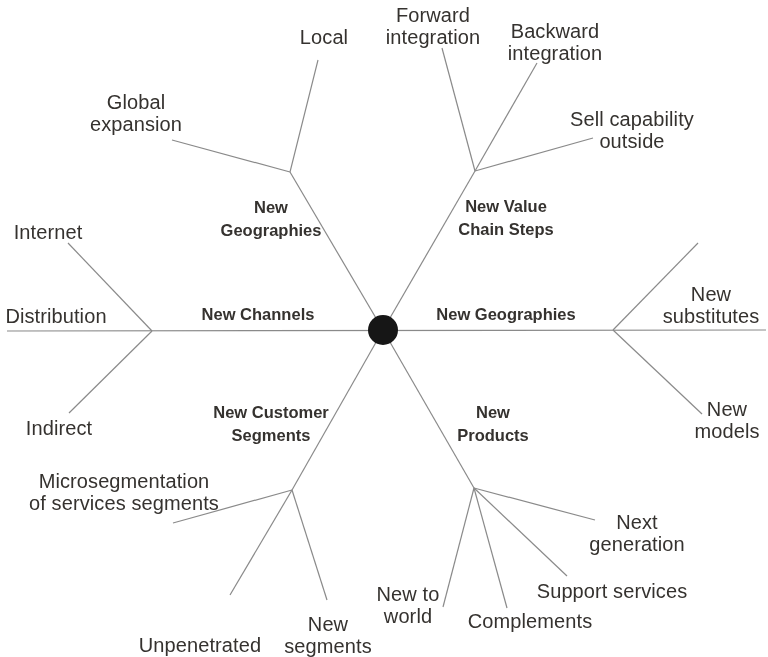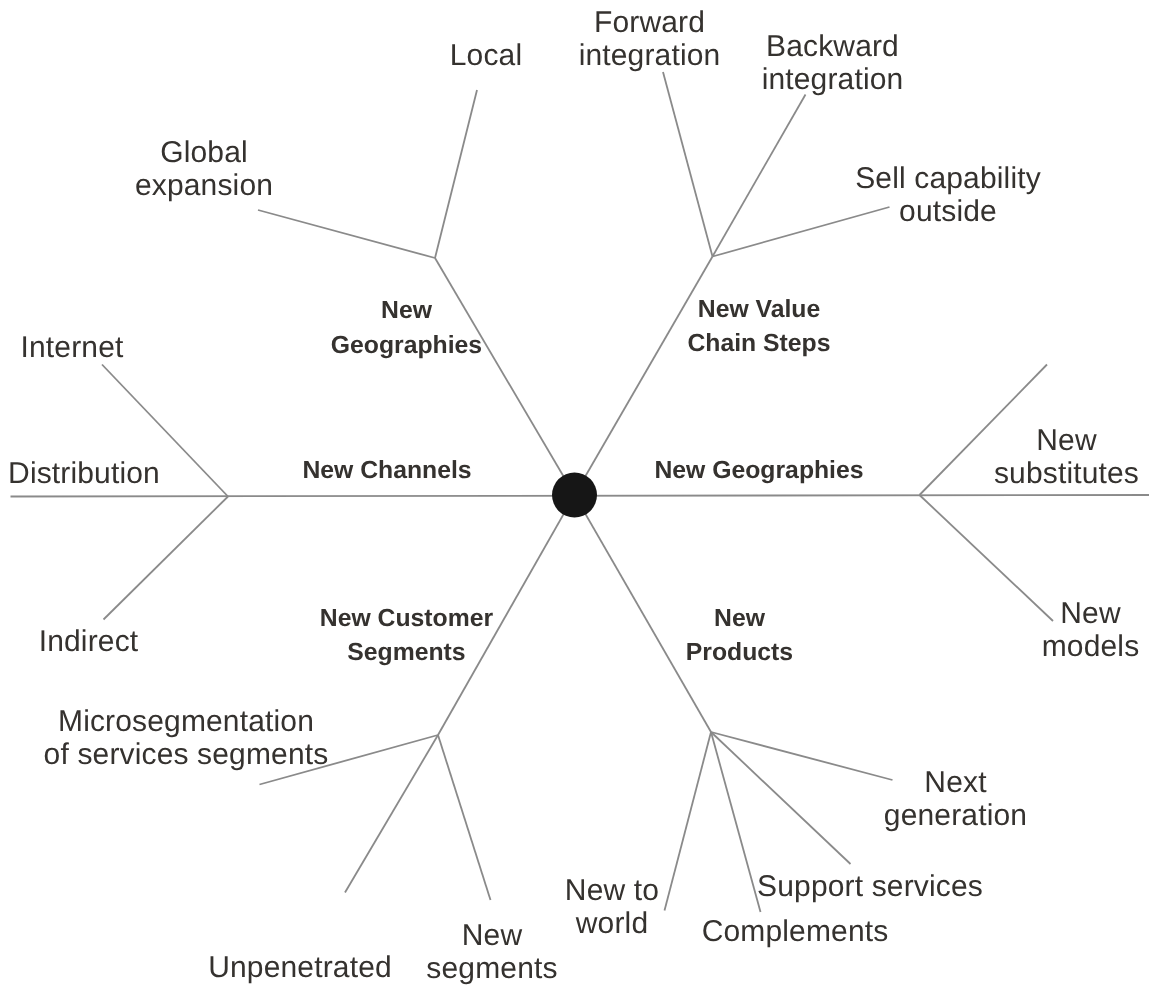--- a/index.html
+++ b/index.html
@@ -105,16 +105,16 @@
   <div class="lbl" style="left:124px; top:492px;">Microsegmentation
 of services segments</div>
   <div class="lbl" style="left:200px; top:620px;margin-top:36px;">Unpenetrated
 segments</div>
   <div class="lbl" style="left:328px; top:635px;">New
 segments</div>
 
   <div class="lbl" style="left:408px; top:605px;">New to
 world</div>
   <div class="lbl" style="left:530px; top:621px;">Complements</div>
-  <div class="lbl" style="left:580px; top:591px;">Support services</div>
+  <div class="lbl" style="left:612px; top:591px;">Support services</div>
   <div class="lbl" style="left:637px; top:533px;">Next generation</div>
 
 </div>
 
 </body></html>

